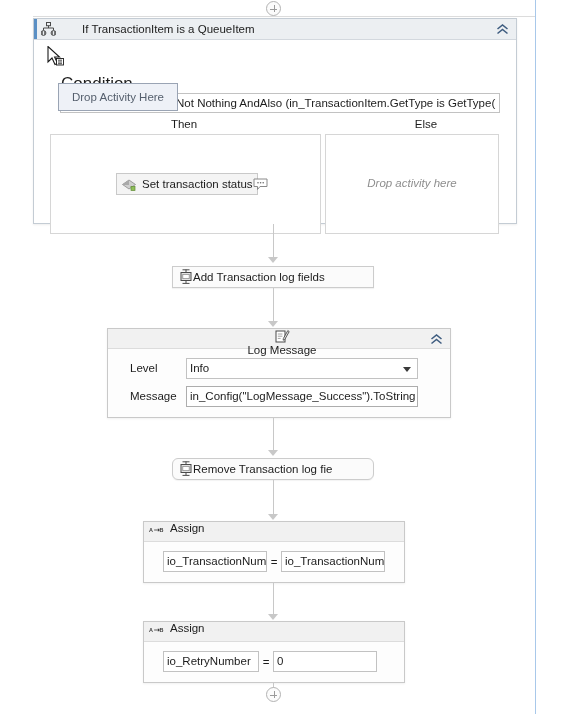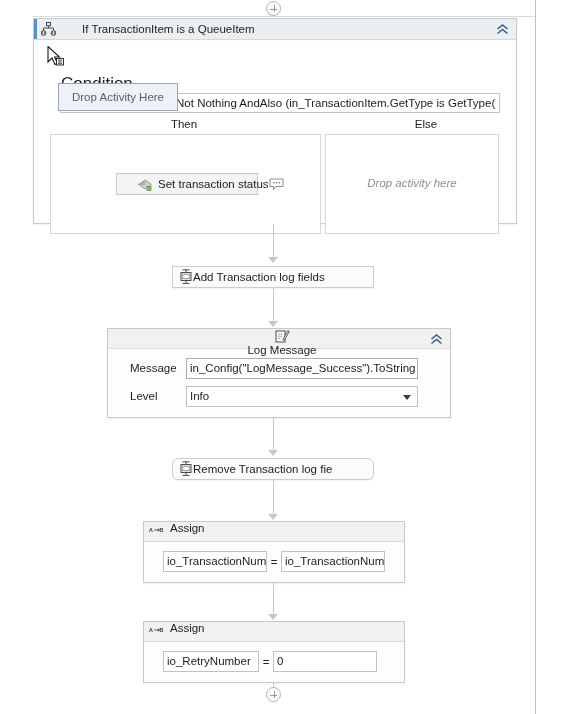--- a/index.html
+++ b/index.html
@@ -167,21 +167,21 @@
   }
 
   
   .chip {
     position: absolute;
     display: flex;
     align-items: center;
     background: #f4f4f4;
     border: 1px solid #c9c9c9;
     height: 22px;
-    padding: 0 20px;
+    padding: 0 4px;
     font-size: 11.5px;
     color: #1c1c1c;
     white-space: nowrap;
   }
   #set-status-chip { left: 65px; top: 38px; width: 142px; }
   .chip .chip-icon { width: 16px; height: 16px; flex: 0 0 auto;
     display:flex; align-items:center; justify-content:center; }
   .chip .chip-label { margin-left: 5px; flex: 1 1 auto; }
   .chip .chip-annot { width: 15px; height: 13px; flex: 0 0 auto; }
 
@@ -447,29 +447,29 @@
       <span class="hdr-title">Log Message</span>
       <span class="hdr-chevron">
         <svg class="icon-svg" width="13" height="11" viewBox="0 0 13 11">
           <polyline points="1.5,5 6.5,1 11.5,5" fill="none" stroke="#3f5d80" stroke-width="1.6"></polyline>
           <polyline points="1.5,9.5 6.5,5.5 11.5,9.5" fill="none" stroke="#3f5d80" stroke-width="1.6"></polyline>
         </svg>
       </span>
     </div>
     <div class="lm-grid">
       <div class="lm-row">
-        <span class="lm-label">Message</span>
-        <span class="lm-input with-caret">in_Config("LogMessage_Success").ToString</span>
-      </div>
-      <div class="lm-row">
         <span class="lm-label">Level</span>
         <span class="lm-input">
           <span>Info</span>
           <span class="dd-arrow"></span>
         </span>
+      </div>
+      <div class="lm-row">
+        <span class="lm-label">Message</span>
+        <span class="lm-input with-caret">in_Config("LogMessage_Success").ToString</span>
       </div>
     </div>
   </div>
 
   <div class="conn" style="left:273px; top:418px; height:34px;"></div>
   <div class="conn-arrow" style="left:268px; top:450px;"></div>
 
   <div class="seq-node" id="remove-log-fields">
     <span class="seq-icon">
       <svg class="icon-svg" width="14" height="16" viewBox="0 0 14 16">

